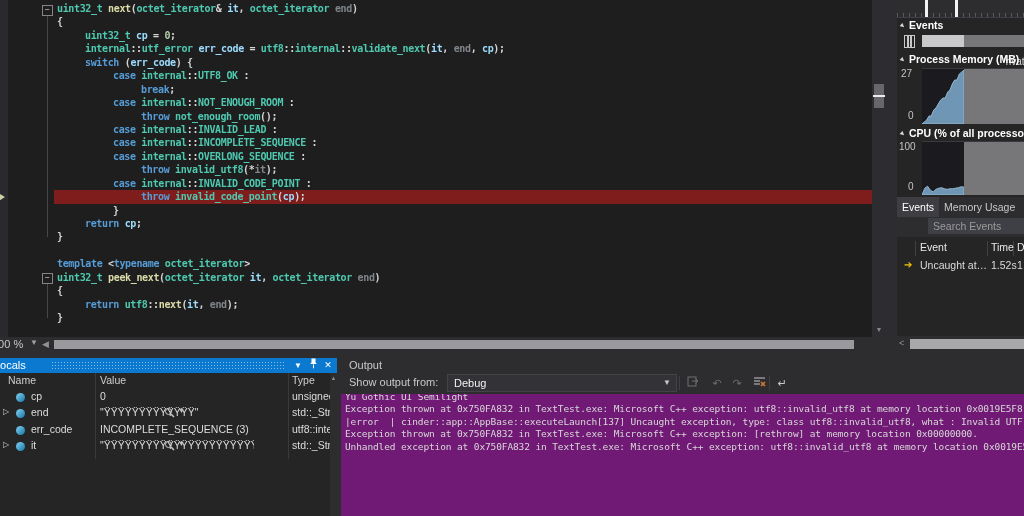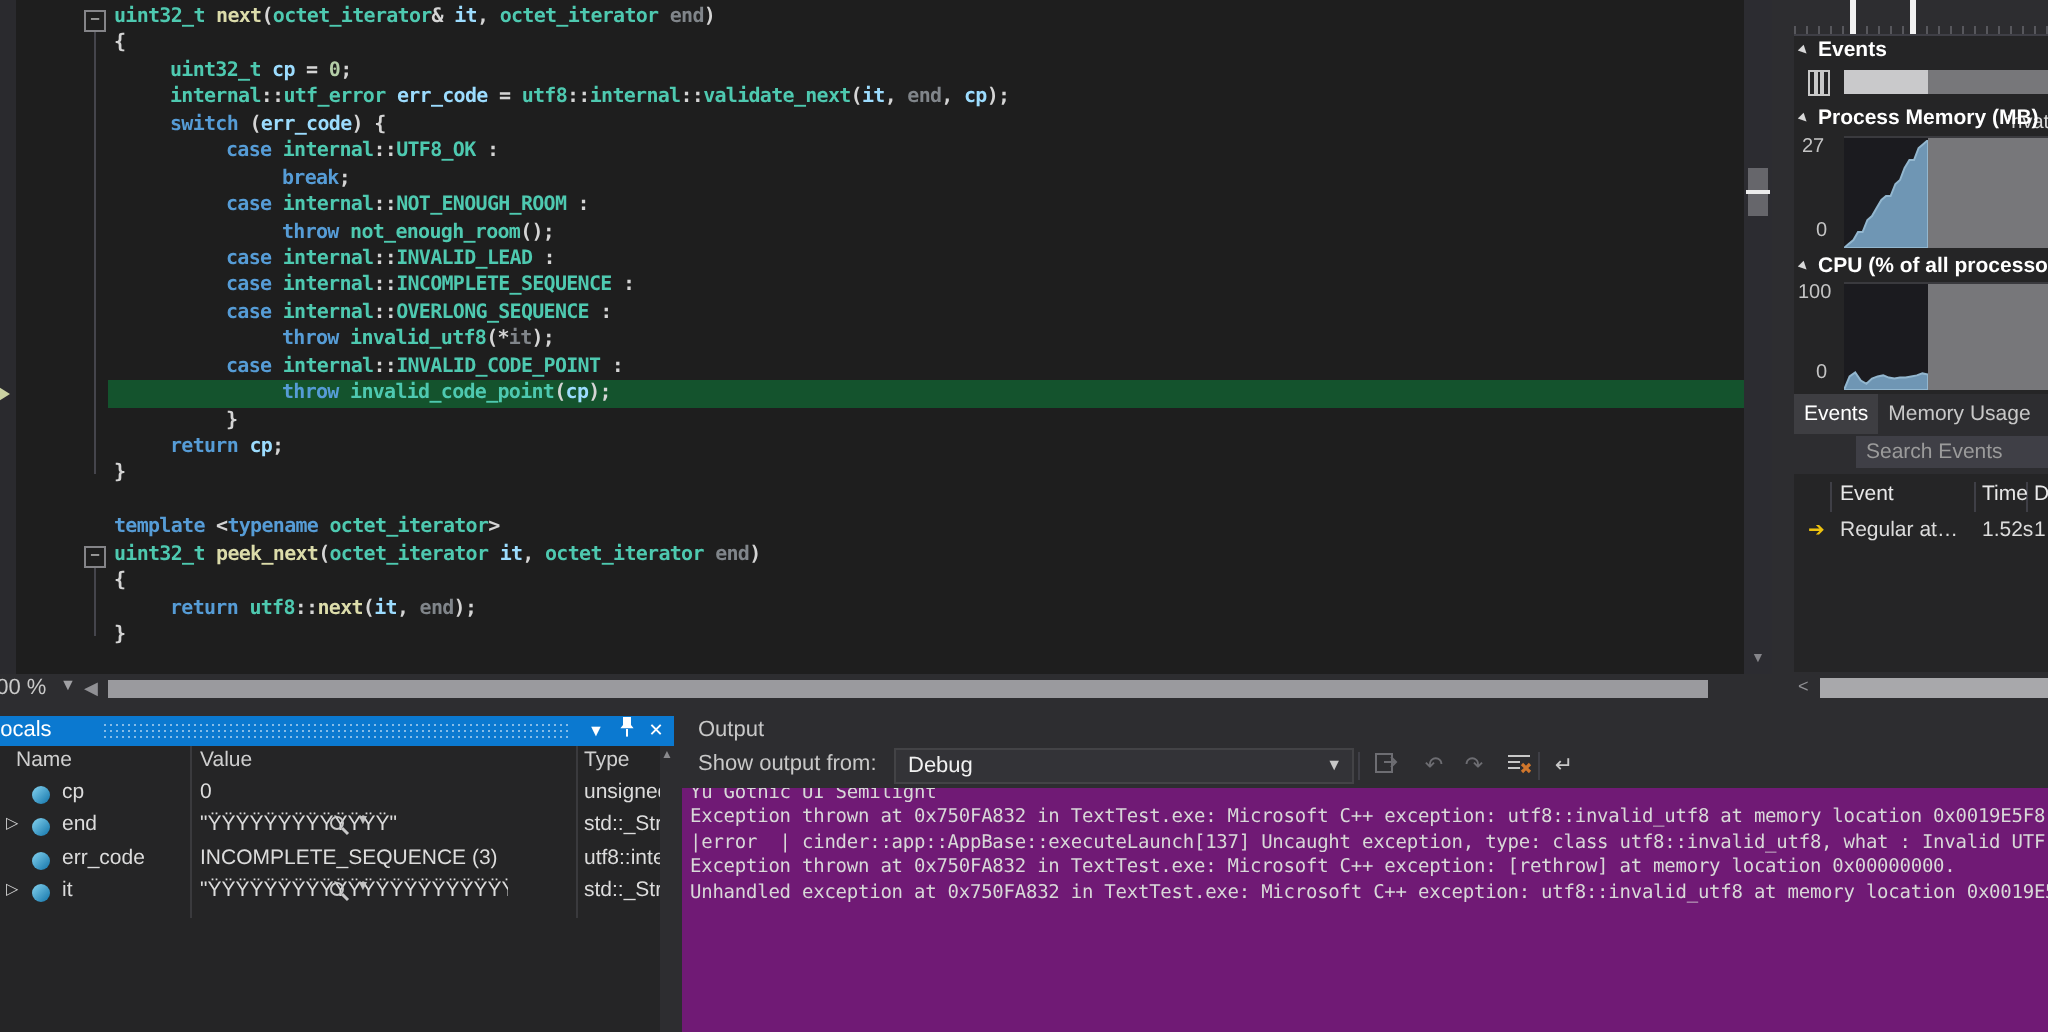--- a/index.html
+++ b/index.html
@@ -7,21 +7,21 @@
     font-family:"Liberation Sans",sans-serif;-webkit-font-smoothing:antialiased;}
   
   .editor{position:absolute;left:0;top:0;width:886px;height:352px;background:#1e1e1e;overflow:hidden;}
   .gutter-strip{position:absolute;left:0;top:0;width:8px;height:337px;background:#2a2a2e;}
   .fold-line{position:absolute;left:47px;width:1px;background:#45454c;}
   .fold-box{position:absolute;left:42px;width:9px;height:9px;border:1px solid #848488;background:#1e1e1e;
     color:#c8c8c8;font:8px/8px "DejaVu Sans Mono",monospace;text-align:center;z-index:3;}
   .code{position:absolute;left:54px;top:2px;right:14px;font:bold 10px/13.45px "DejaVu Sans Mono",monospace;
     letter-spacing:-0.35px;white-space:pre;}
   .code-line{height:13.45px;overflow:hidden;}
-  .code-line.current{background:#14532d;}
+  .code-line.current{background:#7f1d1d;}
   .tok-k{color:#569cd6}.tok-t{color:#4ec9b0}.tok-f{color:#dcdcaa}.tok-p{color:#9cdcfe}
   .tok-d{color:#80858a}.tok-n{color:#b5cea8}.tok-w{color:#d4d4d4}
   .cur-arrow{position:absolute;left:-3px;top:192px;width:0;height:0;border-left:8px solid #cbd2a2;
     border-top:5px solid transparent;border-bottom:5px solid transparent;z-index:4;}
   .vscroll{position:absolute;right:0;top:0;width:14px;height:337px;background:#2c2c31;}
   .vthumb{position:absolute;left:2px;right:2px;top:84px;height:24px;background:#66666b;}
   .vcaret{position:absolute;left:1px;right:1px;top:95px;height:2px;background:#ececec;}
   .vdown{position:absolute;bottom:4px;left:0;width:14px;text-align:center;color:#85858a;font-size:7px;}
   .ebottom{position:absolute;left:0;top:337px;height:15px;width:886px;background:#2d2d30;color:#c8c8c8;font-size:11px;}
   .zoomlbl{position:absolute;left:-8px;top:1px;}
@@ -186,21 +186,21 @@
       <span class="sep" style="left:18px;"></span>
       <span class="sep" style="left:90px;"></span>
       <span class="sep" style="left:116px;"></span>
       <span style="position:absolute;left:23px;top:1px;">Event</span>
       <span style="position:absolute;left:94px;top:1px;">Time</span>
       <span style="position:absolute;left:120px;top:1px;">Duration</span>
     </div>
     <div id="drows">
         <div class="drow">
           <span style="position:absolute;left:7px;top:1px;color:#edc20f;font-size:10px;">➔</span>
-          <span style="position:absolute;left:23px;top:1px;">Regular at…</span>
+          <span style="position:absolute;left:23px;top:1px;">Uncaught at…</span>
           <span style="position:absolute;left:94px;top:1px;">1.52s</span>
           <span style="position:absolute;left:120px;top:1px;">1</span>
         </div>
       </div>
 
     <div class="dhscroll">
       <span class="dhbtn">&lt;</span>
       <span class="dhthumb"></span>
     </div>
   </div>

